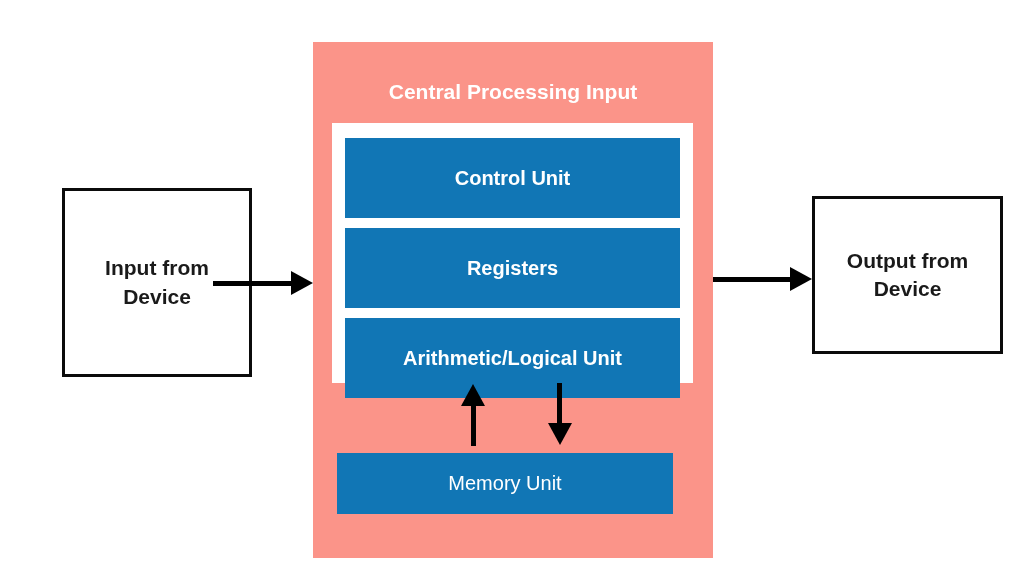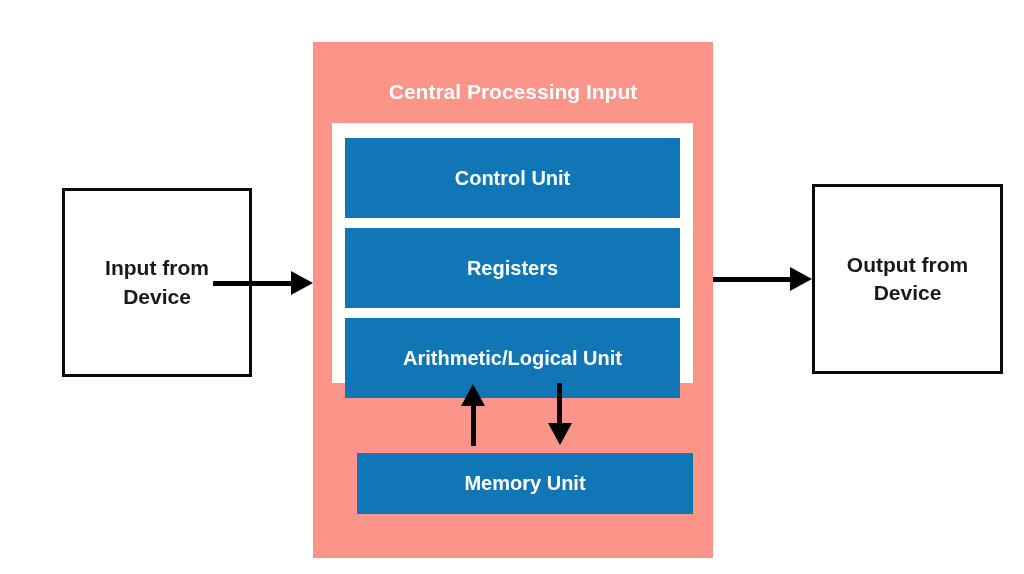--- a/index.html
+++ b/index.html
@@ -23,21 +23,21 @@
     box-sizing:border-box;
     background:#ffffff;
     border:3px solid #0b0b0b;
     display:flex;align-items:center;justify-content:center;
     text-align:center;
     font-size:21px;font-weight:bold;color:var(--text-black);
     line-height:1.35;
     white-space:pre-line;
   }
   .input-box{left:23px;top:188px;width:190px;height:189px;margin-left:39px;}
-  .output-box{left:812px;top:184px;width:191px;height:190px;}
+  .output-box{left:812px;top:196px;width:191px;height:158px;}
   
   .cpu-box{
     position:absolute;
     left:313px;top:42px;width:400px;height:516px;
     background:var(--salmon);
   }
   .cpu-title{
     position:absolute;
     left:0;top:38px;width:100%;
     text-align:center;
@@ -53,24 +53,24 @@
     display:flex;flex-direction:column;gap:10px;
   }
   .component-bar{
     height:80px;flex:none;
     background:var(--blue);
     display:flex;align-items:center;justify-content:center;
     font-size:20px;font-weight:bold;color:var(--text-white);
   }
   .memory-bar{
     position:absolute;
-    left:44px;top:411px;width:336px;height:61px;
+    left:24px;top:411px;width:336px;height:61px;
     background:var(--blue);
     display:flex;align-items:center;justify-content:center;
-    font-size:20px;font-weight:bold;color:var(--text-white);
+    font-size:20px;font-weight:normal;color:var(--text-white);
   }
   
   .shaft{position:absolute;background:var(--arrow);}
   .head{position:absolute;width:0;height:0;}
   .head-right{border-top:12px solid transparent;border-bottom:12px solid transparent;border-left:22px solid var(--arrow);}
   .head-up{border-left:12px solid transparent;border-right:12px solid transparent;border-bottom:22px solid var(--arrow);}
   .head-down{border-left:12px solid transparent;border-right:12px solid transparent;border-top:22px solid var(--arrow);}
 </style>
 </head>
 <body>

